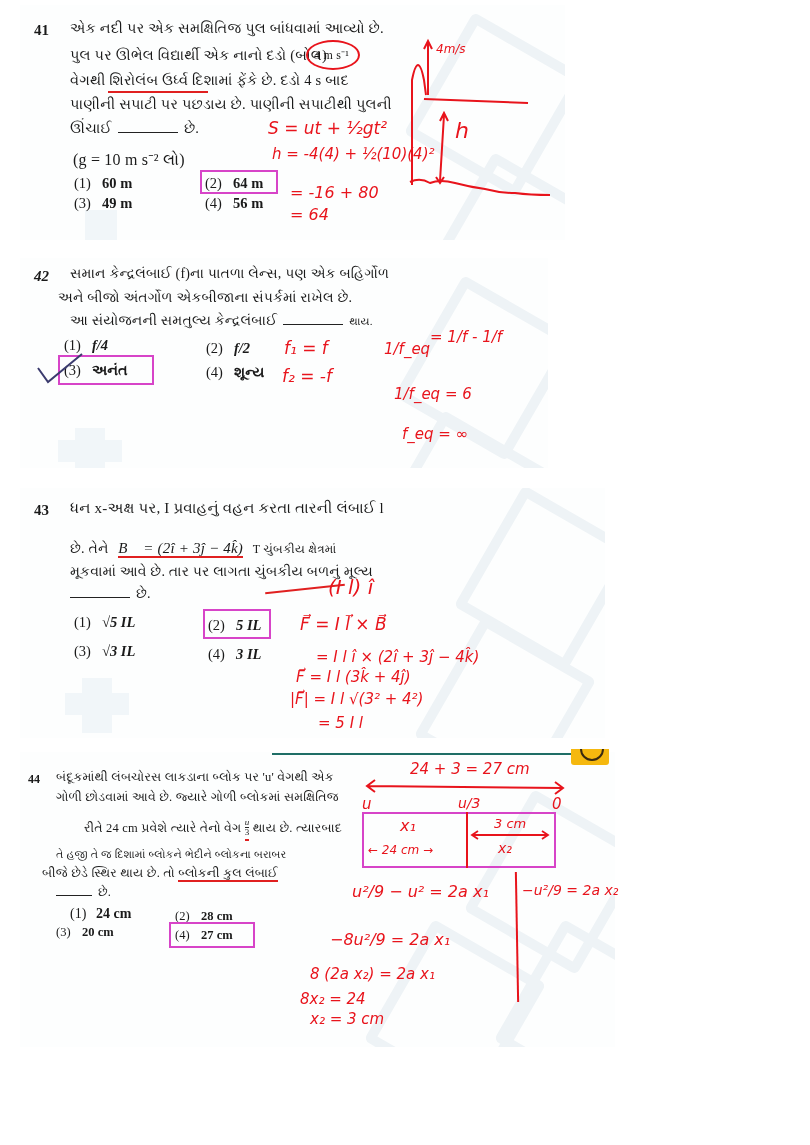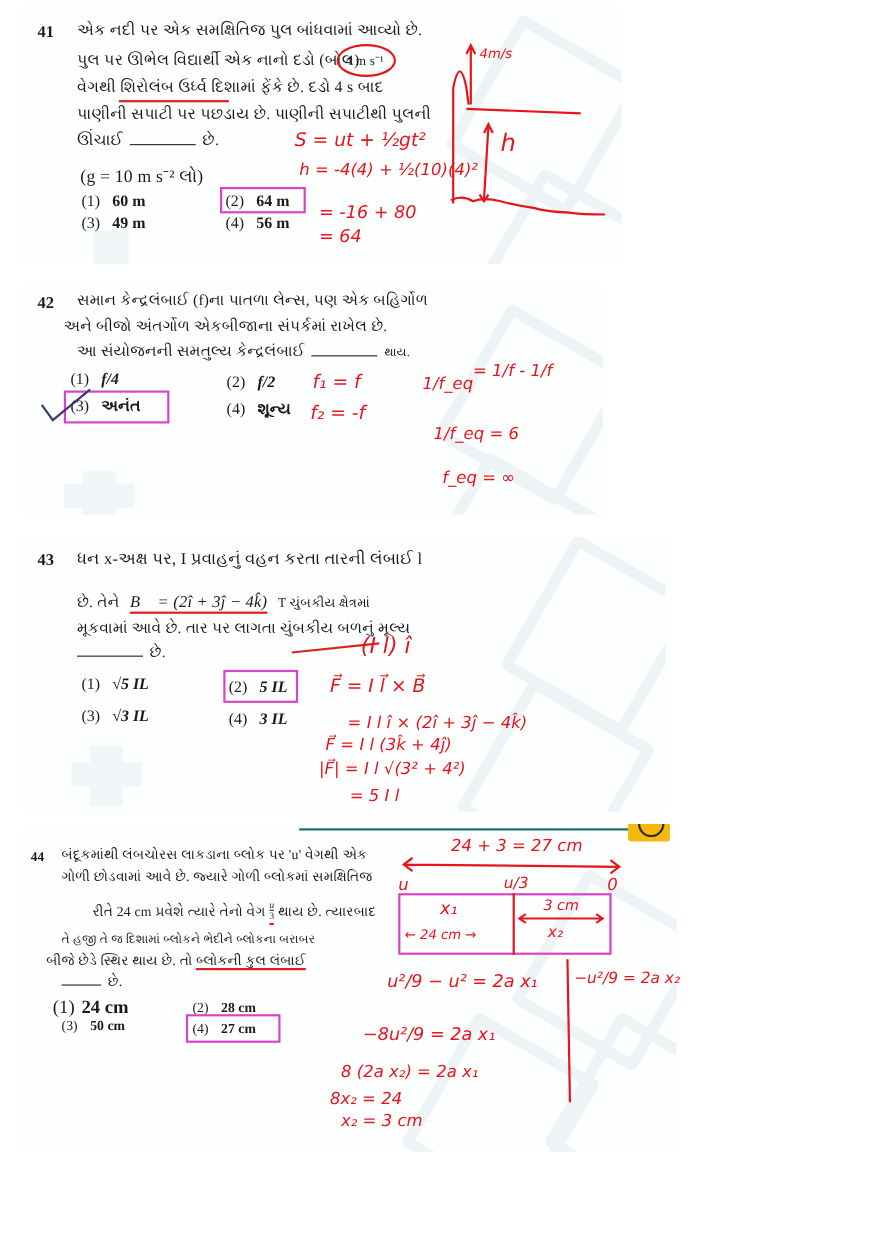--- a/index.html
+++ b/index.html
@@ -74,21 +74,21 @@
 <svg class="ink" style="left:400px;top:35px;" width="160" height="160">
   <path d="M12 150 L12 45 Q18 15 24 45 L26 60" stroke="#e8141c" stroke-width="2" fill="none"></path>
   <path d="M28 60 L28 8 M24 14 L28 6 L32 14" stroke="#e8141c" stroke-width="2" fill="none"></path>
   <path d="M24 64 L128 68" stroke="#e8141c" stroke-width="2" fill="none"></path>
   <path d="M40 146 L44 80 M40 86 L44 78 L48 86 M36 142 L40 148 L44 142" stroke="#e8141c" stroke-width="2" fill="none"></path>
   <path d="M10 147 Q20 142 30 148 Q40 144 55 148 Q70 152 85 154 Q100 158 115 158 Q130 160 150 160" stroke="#e8141c" stroke-width="2" fill="none"></path>
 </svg>
 <div class="red" style="left:436px;top:42px;font-size:12px;">4m/s</div>
 <div class="red" style="left:455px;top:118px;font-size:22px;">h</div>
 
-<div class="qnum" style="left:34px;top:268px;">42</div>
+<div class="qnum" style="left:34px;top:268px;font-style:italic;">42</div>
 <div class="qline" style="left:70px;top:266px;font-size:14px;">સમાન કેન્દ્રલંબાઈ (f)ના પાતળા લેન્સ, પણ એક બહિર્ગોળ</div>
 <div class="qline" style="left:58px;top:290px;font-size:14px;">અને બીજો અંતર્ગોળ એકબીજાના સંપર્કમાં રાખેલ છે.</div>
 <div class="qline" style="left:70px;top:313px;font-size:14px;">
   <span>આ સંયોજનની સમતુલ્ય કેન્દ્રલંબાઈ</span><span class="blank"></span><span style="font-size:11px;">થાય.</span>
 </div>
 <div class="opt" style="left:64px;top:337px;font-style:italic;"><span class="n" style="font-style:normal;">(1)</span><span>f/4</span></div>
 <div class="opt" style="left:206px;top:340px;font-style:italic;"><span class="n" style="font-style:normal;">(2)</span><span>f/2</span></div>
 <div class="opt" style="left:64px;top:362px;"><span class="n">(3)</span><span>અનંત</span></div>
 <div class="box" style="left:58px;top:355px;width:92px;height:26px;"></div>
 <svg class="ink" style="left:36px;top:352px;" width="50" height="34">
@@ -140,23 +140,23 @@
   <span>થાય છે. ત્યારબાદ</span>
 </div>
 <div class="qline" style="left:56px;top:848px;font-size:11px;">તે હજી તે જ દિશામાં બ્લોકને ભેદીને બ્લોકના બરાબર</div>
 <div class="qline" style="left:42px;top:866px;font-size:12.5px;">
   <span>બીજે છેડે સ્થિર થાય છે. તો</span>
   <span class="underline">બ્લોકની કુલ લંબાઈ</span>
 </div>
 <div class="qline" style="left:56px;top:885px;font-size:12.5px;">
   <span class="blank" style="width:36px;margin-left:0;"></span><span>છે.</span>
 </div>
-<div class="opt" style="left:48px;top:906px;font-size:17px;"><span class="n" style="width:26px;">(1)</span><span>24 cm</span></div>
+<div class="opt" style="left:70px;top:906px;font-size:14px;"><span class="n" style="width:26px;">(1)</span><span>24 cm</span></div>
 <div class="opt" style="left:175px;top:909px;font-size:12.5px;"><span class="n" style="width:26px;">(2)</span><span>28 cm</span></div>
-<div class="opt" style="left:56px;top:925px;font-size:12.5px;"><span class="n" style="width:26px;">(3)</span><span>50 cm</span></div>
+<div class="opt" style="left:56px;top:925px;font-size:12.5px;"><span class="n" style="width:26px;">(3)</span><span>20 cm</span></div>
 <div class="opt" style="left:175px;top:928px;font-size:12.5px;"><span class="n" style="width:26px;">(4)</span><span>27 cm</span></div>
 <div class="box" style="left:169px;top:922px;width:82px;height:22px;"></div>
 
 <div class="red" style="left:410px;top:760px;font-size:15px;">24 + 3 = 27 cm</div>
 <svg class="ink" style="left:365px;top:778px;" width="200" height="20">
   <path d="M2 8 L198 10 M10 2 L2 8 L10 14 M190 4 L198 10 L190 16" stroke="#e8141c" stroke-width="2" fill="none"></path>
 </svg>
 <div class="red" style="left:362px;top:795px;font-size:15px;">u</div>
 <div class="red" style="left:458px;top:795px;font-size:14px;">u/3</div>
 <div class="red" style="left:552px;top:795px;font-size:15px;">0</div>

